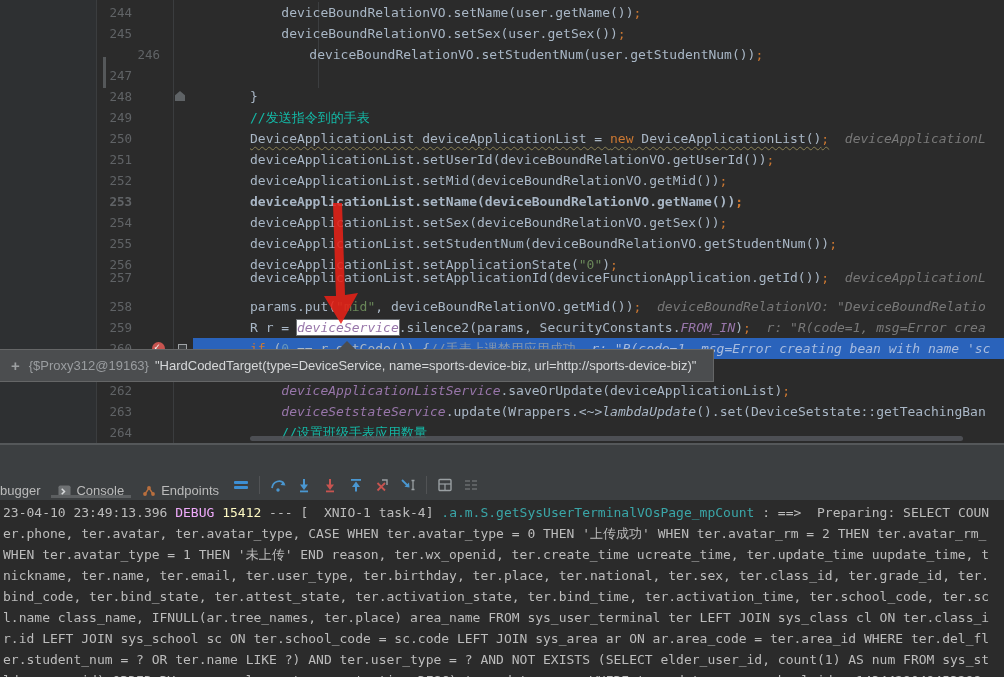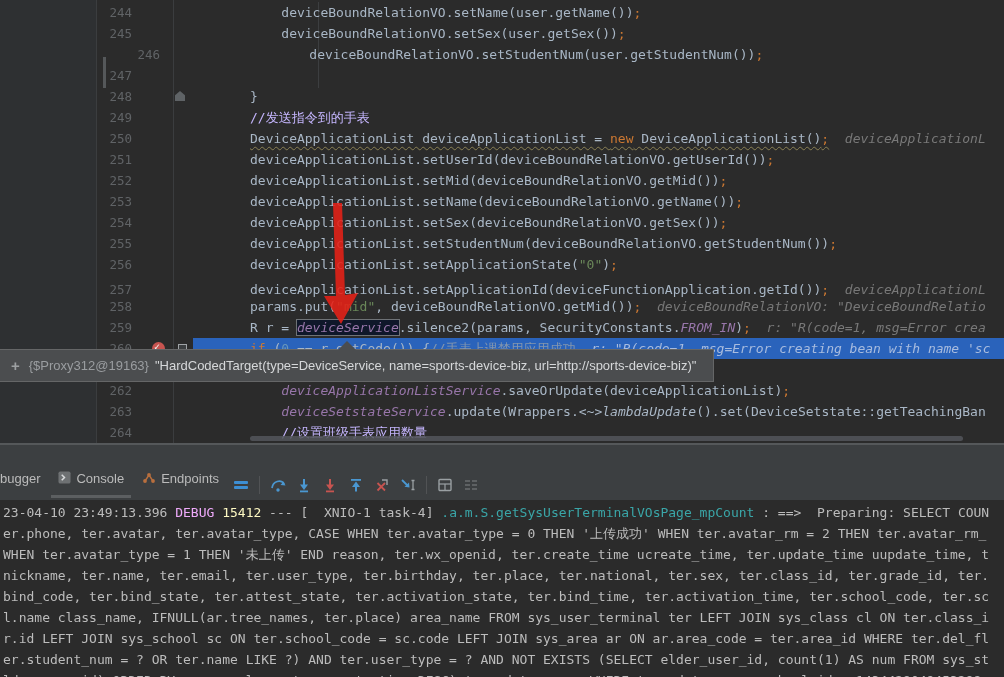--- a/index.html
+++ b/index.html
@@ -15,30 +15,30 @@
   .indent-guide { position:absolute; left:318px; top:2px; height:86px; width:1px; background:#3c3e40; }
 
   .eline { position:absolute; left:0; width:1004px; height:21px; line-height:21px;
            font-size:13px; color:#a9b7c6; }
   .eline.exec { background:linear-gradient(90deg, rgba(0,0,0,0) 0 193px, #2a63bb 193px); }
   .lnum { position:absolute; left:0; top:0; width:132px; text-align:right; color:#606366; font-size:12.5px; }
   .ecode { position:absolute; left:250px; top:0; white-space:pre; }
 
   .tk.kw { color:#cc7832; }
   .tk.s  { color:#6a8759; }
-  .tk.cm { color:#c4b5fd; }
+  .tk.cm { color:#14b8a6; }
   .tk.n  { color:#6897bb; }
   .tk.f  { color:#9876aa; font-style:italic; }
   .tk.i  { font-style:italic; }
   .tk.h  { color:#787878; font-style:italic; }
   .exec .tk.h  { color:#a8bcdf; }
   .exec .tk.cm { color:#8496ad; }
   .tk.u  { text-decoration:underline; text-decoration-style:wavy; text-decoration-color:#8b8154;
            text-decoration-thickness:1px; text-underline-offset:3px; }
-  .tk.sel { background:#0f172a; box-shadow:0 0 0 1px #6e7276; }
+  .tk.sel { background:#ffffff; box-shadow:0 0 0 1px #6e7276; }
 
   .gmark { position:absolute; }
   .gmark.breakpoint { left:152px; top:4px; width:13px; height:13px; border-radius:50%; background:#c75450; }
   .gmark.breakpoint::after { content:"✓"; position:absolute; left:2px; top:-6px; font-size:10px;
                              font-weight:bold; color:#eef2ee; }
   .gmark.frame { left:178px; top:6px; width:9px; height:9px; border:1px solid #9fa3a6; background:#3c3f41; }
   .gmark.fold { left:175px; top:5px; width:10px; height:10px; background:#5f6366;
                 clip-path:polygon(50% 0, 100% 42%, 100% 100%, 0 100%, 0 42%); }
 
   .red-arrow { position:absolute; left:320px; top:202px; z-index:15; }
@@ -53,21 +53,21 @@
                  font-family:"Liberation Sans", sans-serif; font-size:13px; white-space:pre; overflow:hidden; }
   .dbg-tooltip .plus { color:#9da0a2; font-size:15px; font-weight:bold; margin:0 9px 0 12px; }
   .dbg-tooltip .ref  { color:#9a9da0; margin-right:6px; }
   .dbg-tooltip .val  { color:#d6d8da; }
 
   
   .splitter { position:absolute; left:0; top:443px; width:1004px; height:2px; background:#55585a; }
   .dbgbar { position:absolute; left:0; top:445px; width:1004px; height:55px; background:#3c3f41; }
   .dbgbar-row { position:absolute; left:0; top:26px; height:27px; display:flex; align-items:center;
                 font-family:"Liberation Sans", sans-serif; font-size:13px; color:#bbbbbb; }
-  .dtab { position:relative; display:flex; align-items:flex-start; height:27px; padding:0 9px; cursor:default; }
+  .dtab { position:relative; display:flex; align-items:flex-end; height:27px; padding:0 9px; cursor:default; }
   .dtab.first { padding-left:0; }
   .dtab.active::after { content:""; position:absolute; left:2px; right:2px; bottom:0; height:3px; background:#5c5f61; }
   .dtab .ticon { margin-right:5px; display:inline-flex; }
   .ibtn { width:18px; height:18px; margin:0 4px; display:flex; align-items:center; justify-content:center; }
   .vsep { width:1px; height:18px; background:#515355; margin:0 5px; }
 
   
   .console { position:absolute; left:0; top:500px; width:1004px; height:177px; background:#2b2b2b;
              overflow:hidden; padding:2px 0 0 3px; }
   .cline { height:21px; line-height:21px; white-space:pre; font-size:13px; color:#bcbcbc; }
@@ -117,37 +117,37 @@
           <span class="ecode"><span class="tk u">DeviceApplicationList deviceApplicationList = </span><span class="tk kw u">new</span><span class="tk u"> DeviceApplicationList()</span><span class="tk kw u">;</span><span class="tk h">  deviceApplicationL</span></span>
         </div>
         <div class="eline" style="top: 149px;">
           <span class="lnum">251</span>
           <span class="ecode"><span class="tk ">deviceApplicationList.setUserId(deviceBoundRelationVO.getUserId())</span><span class="tk kw">;</span></span>
         </div>
         <div class="eline" style="top: 170px;">
           <span class="lnum">252</span>
           <span class="ecode"><span class="tk ">deviceApplicationList.setMid(deviceBoundRelationVO.getMid())</span><span class="tk kw">;</span></span>
         </div>
-        <div class="eline" style="top: 191px;">
+        <div class="eline" style="top: 191px; font-weight: bold;">
           <span class="lnum">253</span>
           <span class="ecode"><span class="tk ">deviceApplicationList.setName(deviceBoundRelationVO.getName())</span><span class="tk kw">;</span></span>
         </div>
         <div class="eline" style="top: 212px;">
           <span class="lnum">254</span>
           <span class="ecode"><span class="tk ">deviceApplicationList.setSex(deviceBoundRelationVO.getSex())</span><span class="tk kw">;</span></span>
         </div>
         <div class="eline" style="top: 233px;">
           <span class="lnum">255</span>
           <span class="ecode"><span class="tk ">deviceApplicationList.setStudentNum(deviceBoundRelationVO.getStudentNum())</span><span class="tk kw">;</span></span>
         </div>
         <div class="eline" style="top: 254px;">
           <span class="lnum">256</span>
           <span class="ecode"><span class="tk ">deviceApplicationList.setApplicationState(</span><span class="tk s">"0"</span><span class="tk ">)</span><span class="tk kw">;</span></span>
         </div>
-        <div class="eline" style="top: 279px; padding-left: 48px;">
+        <div class="eline" style="top: 267px; padding-left: 48px;">
           <span class="lnum">257</span>
           <span class="ecode"><span class="tk ">deviceApplicationList.setApplicationId(deviceFunctionApplication.getId())</span><span class="tk kw">;</span><span class="tk h">  deviceApplicationL</span></span>
         </div>
         <div class="eline" style="top: 296px;">
           <span class="lnum">258</span>
           <span class="ecode"><span class="tk ">params.put(</span><span class="tk s">"mid"</span><span class="tk ">, deviceBoundRelationVO.getMid())</span><span class="tk kw">;</span><span class="tk h">  deviceBoundRelationVO: "DeviceBoundRelatio</span></span>
         </div>
         <div class="eline" style="top: 317px;">
           <span class="lnum">259</span>
           <span class="ecode"><span class="tk ">R r = </span><span class="tk f sel">deviceService</span><span class="tk ">.silence2(params, SecurityConstants.</span><span class="tk f">FROM_IN</span><span class="tk ">)</span><span class="tk kw">;</span><span class="tk h">  r: "R(code=1, msg=Error crea</span></span>

